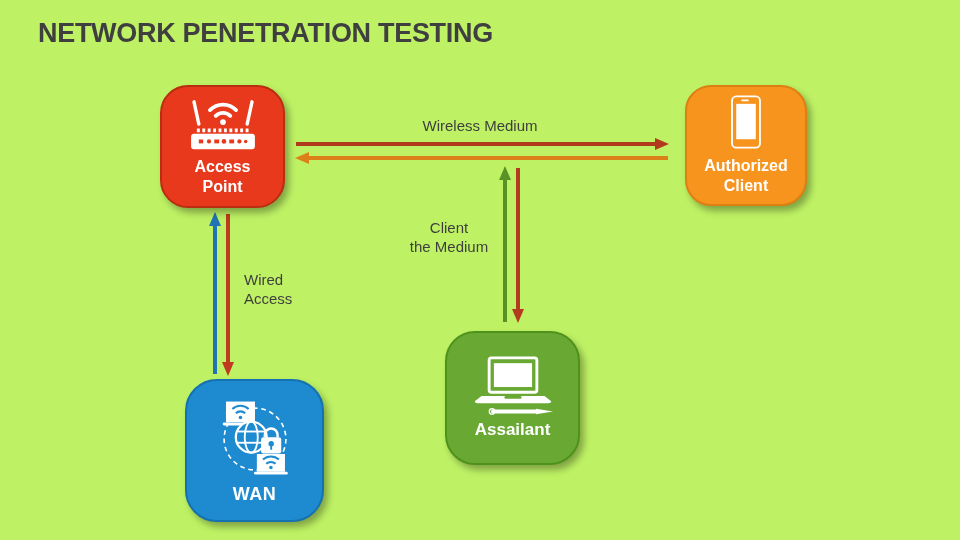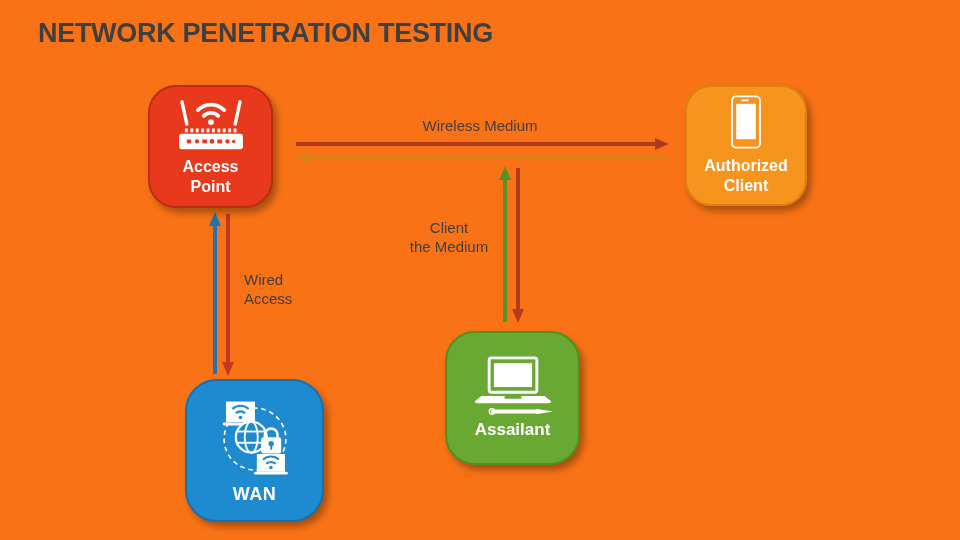--- a/index.html
+++ b/index.html
@@ -1,27 +1,27 @@
 <!DOCTYPE html>
 <html><head>
 <meta charset="utf-8">
 <style>
   html,body{margin:0;padding:0;}
   body{font-family:"Liberation Sans","DejaVu Sans",sans-serif;background:#e5e5e5;}
-  .slide{position:relative;width:960px;height:540px;background:#f97316;overflow:hidden;}
+  .slide{position:relative;width:960px;height:540px;background:#bef264;overflow:hidden;}
 
   .title{position:absolute;left:38px;top:18px;font-size:27px;font-weight:800;
          letter-spacing:-0.3px;color:#3F3F3F;white-space:nowrap;}
 
   .node{position:absolute;display:flex;flex-direction:column;align-items:center;
         justify-content:center;border-style:solid;border-width:2.5px;
         box-shadow:4px 5px 7px rgba(0,0,0,0.32);box-sizing:border-box;}
   .node-label{color:#ffffff;font-weight:bold;text-align:center;line-height:1.22;}
 
-  .node-access-point{left:148px;top:85px;width:125px;height:123px;border-radius:28px;}
+  .node-access-point{left:160px;top:85px;width:125px;height:123px;border-radius:28px;}
   .node-access-point .node-label{font-size:16px;width:80px;margin-top:3px;}
 
   .node-authorized-client{left:685px;top:85px;width:122px;height:121px;border-radius:26px;}
   .node-authorized-client .node-label{font-size:16px;width:100px;margin-top:7px;}
 
   .node-wan{left:153px;top:379px;width:139px;height:143px;border-radius:32px;}
   .node-wan .node-label{font-size:18px;letter-spacing:0.5px;margin-top:1px;}
 
   .node-assailant{left:445px;top:331px;width:135px;height:134px;border-radius:30px;}
   .node-assailant .node-label{font-size:17px;margin-top:1px;}

